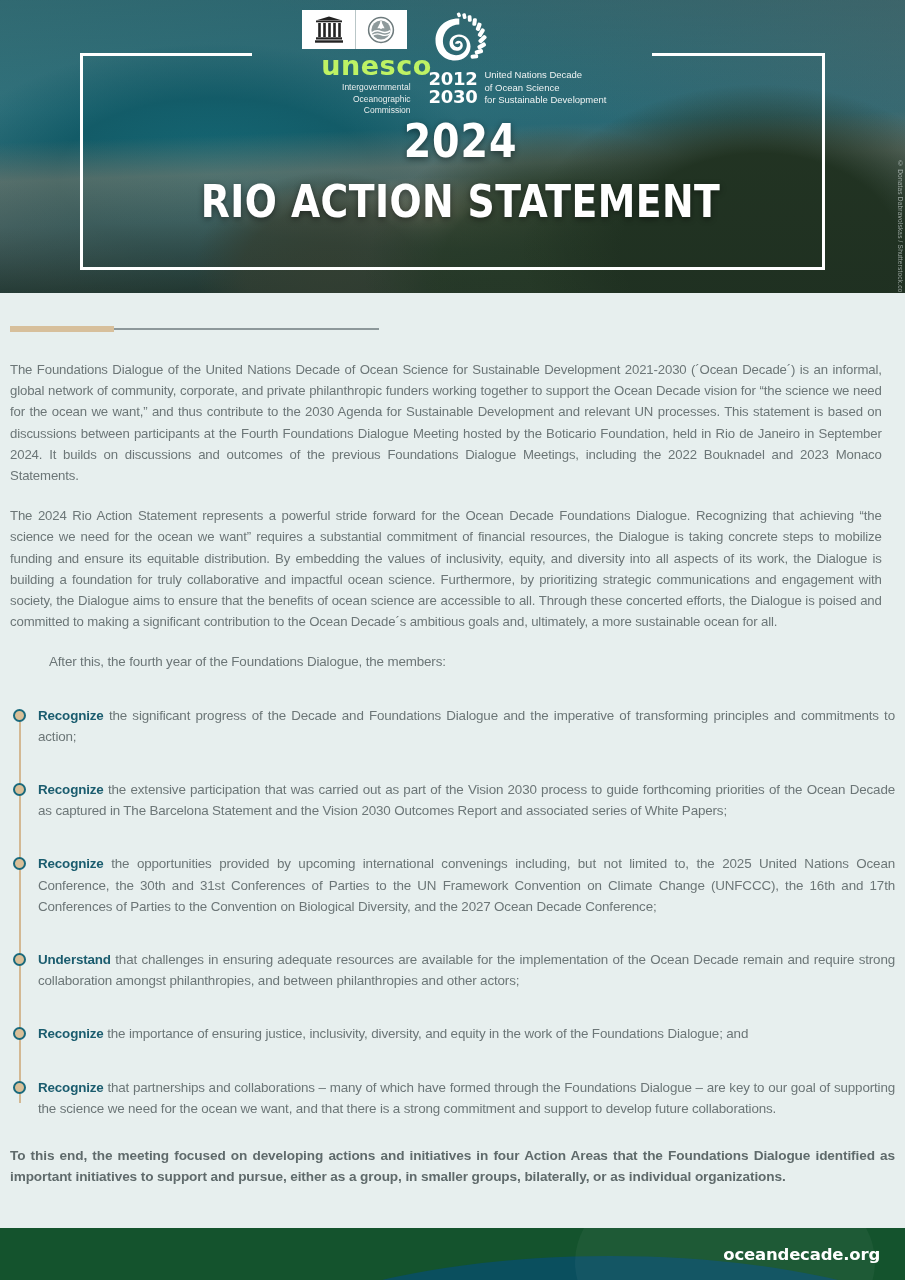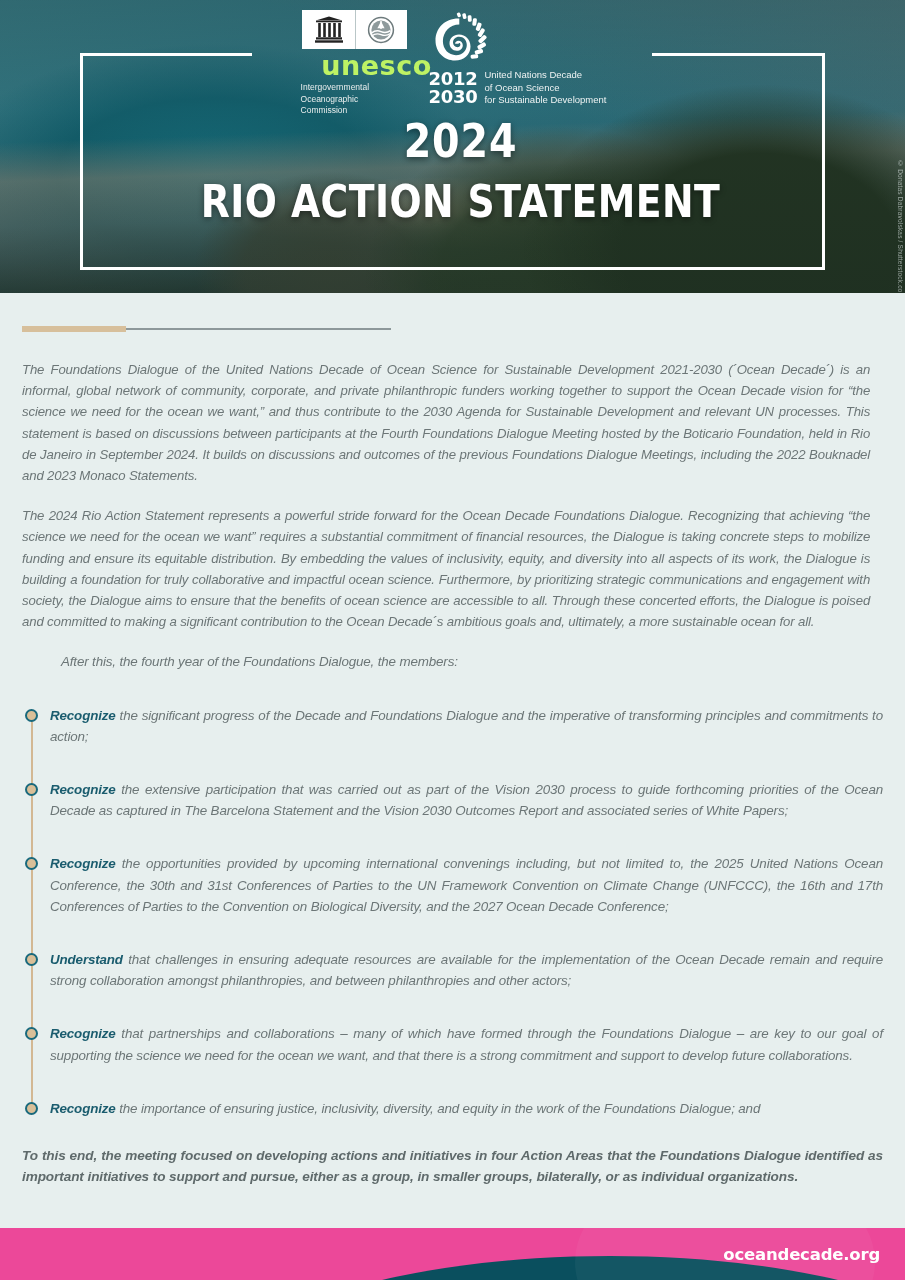--- a/index.html
+++ b/index.html
@@ -126,21 +126,21 @@
     color: #bef264;
     line-height: 1.05;
     margin-top: 3px;
     margin-left: 44px;
   }
   .unesco-sub {
     font-family: "Liberation Sans", sans-serif;
     font-size: 8.5px;
     line-height: 1.32;
     color: #e9eeee;
-    text-align: left;
+    text-align: right;
     width: 100%;
     padding-left: 2px;
     margin-top: 2px;
   }
 
   .decade-logo { display: flex; flex-direction: column; align-items: flex-start; margin-top: 2px; }
   .decade-mark { width: 58px; height: 54px; }
   .decade-row { display: flex; align-items: center; gap: 7px; margin-top: 3px; }
   .decade-years {
     font-family: "DejaVu Sans", sans-serif;
@@ -194,22 +194,21 @@
     letter-spacing: 0.2px;
     color: rgba(225,232,232,0.62);
     white-space: nowrap;
     writing-mode: vertical-rl;
     z-index: 3;
   }
 
   
   .content {
     position: relative;
-    padding: 0 22px;
-    font-style: italic;
+    padding: 0 10px;
   }
 
   .divider {
     display: flex;
     align-items: center;
     margin-top: 33px;
     margin-bottom: 27px;
   }
   .divider-gold { width: 104px; height: 6px; background: #d7bf9b; }
   .divider-grey { width: 265px; height: 2px; background: #8d989a; }
@@ -289,21 +288,21 @@
     text-align: justify;
     letter-spacing: -0.1px;
   }
 
   
   .footer {
     position: absolute;
     left: 0; bottom: 0;
     width: 905px;
     height: 52px;
-    background: #ec4899;
+    background: #14532d;
     overflow: hidden;
   }
   .footer-wave-a {
     position: absolute;
     left: 230px; top: 28px;
     width: 760px; height: 120px;
     border-radius: 50% 50% 0 0 / 100% 100% 0 0;
     background: #0a4f5e;
   }
   .footer-wave-b {
@@ -452,26 +451,26 @@
         <div class="bullet-text"><span class="kw">Recognize</span><span> the opportunities provided by upcoming international convenings including, but not limited to, the 2025 United Nations Ocean Conference, the 30th and 31st Conferences of Parties to the UN Framework Convention on Climate Change (UNFCCC), the 16th and 17th Conferences of Parties to the Convention on Biological Diversity, and the 2027 Ocean Decade Conference;</span></div>
       </div>
 
       <div class="bullet">
         <span class="bullet-marker"></span>
         <div class="bullet-text"><span class="kw">Understand</span><span> that challenges in ensuring adequate resources are available for the implementation of the Ocean Decade remain and require strong collaboration amongst philanthropies, and between philanthropies and other actors;</span></div>
       </div>
 
       <div class="bullet">
         <span class="bullet-marker"></span>
+        <div class="bullet-text"><span class="kw">Recognize</span><span> the importance of ensuring justice, inclusivity, diversity, and equity in the work of the Foundations Dialogue; and</span></div>
+      </div>
+
+      <div class="bullet">
+        <span class="bullet-marker"></span>
         <div class="bullet-text"><span class="kw">Recognize</span><span> that partnerships and collaborations – many of which have formed through the Foundations Dialogue – are key to our goal of supporting the science we need for the ocean we want, and that there is a strong commitment and support to develop future collaborations.</span></div>
-      </div>
-
-      <div class="bullet">
-        <span class="bullet-marker"></span>
-        <div class="bullet-text"><span class="kw">Recognize</span><span> the importance of ensuring justice, inclusivity, diversity, and equity in the work of the Foundations Dialogue; and</span></div>
       </div>
     </div>
 
     <p class="closing">To this end, the meeting focused on developing actions and initiatives in four Action Areas that the Foundations Dialogue identified as important initiatives to support and pursue, either as a group, in smaller groups, bilaterally, or as individual organizations.</p>
 
   </div>
 
   <div class="footer">
     <div class="footer-wave-a"></div>
     <div class="footer-wave-b"></div>

